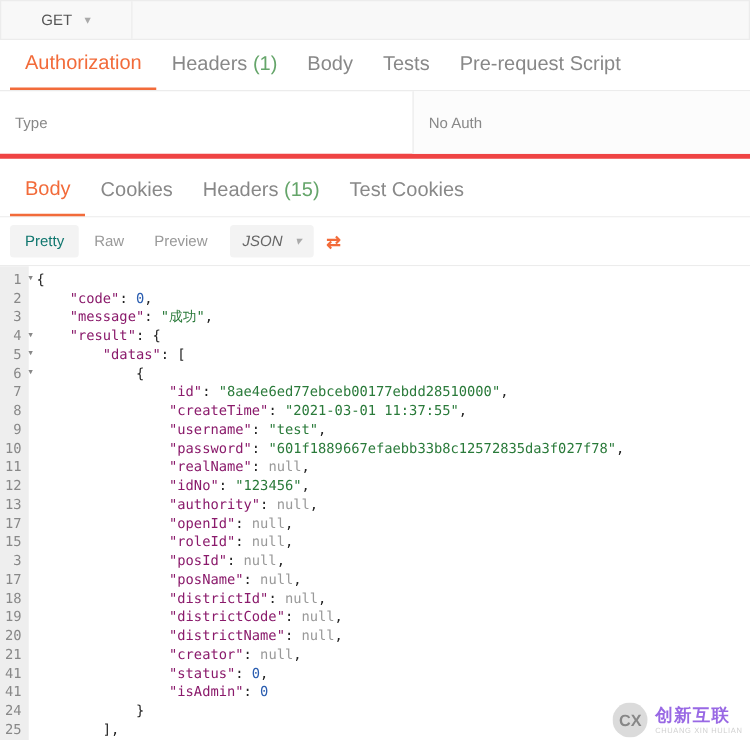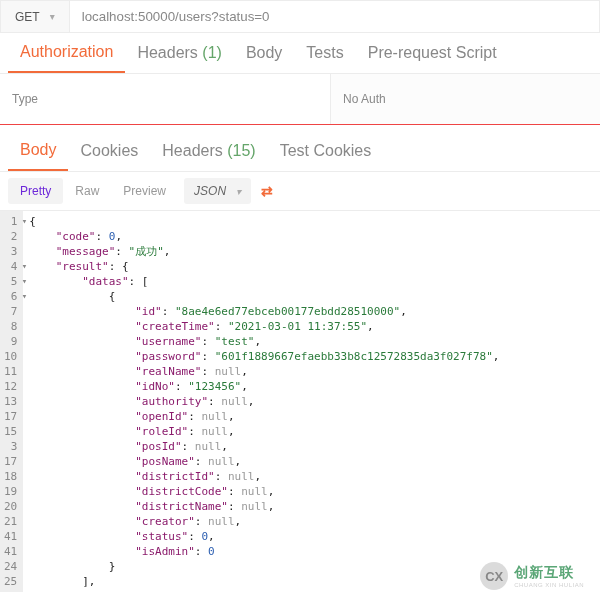--- a/index.html
+++ b/index.html
@@ -1,59 +1,58 @@
 <!DOCTYPE html>
 <html><head>
 <meta charset="utf-8">
 <style>
   * { box-sizing: border-box; margin: 0; padding: 0; }
   body { font-family: "Helvetica Neue", Arial, sans-serif; font-size: 12px; color: #555; background: #fff; width: 600px; }
   .top-bar { display: flex; background: #f8f8f8; border: 1px solid #ececec; }
-  .method-select { display: flex; align-items: center; padding: 8px 14px; border-right: 1px solid #ececec; cursor: pointer; }
+  .method-select { display: flex; align-items: center; padding: 8px 32px; border-right: 1px solid #ececec; cursor: pointer; }
   .method-select span.label { color: #555; font-size: 12px; }
   .chev { margin-left: 10px; color: #aaa; font-size: 10px; }
   .url-input { flex: 1; padding: 8px 12px; color: #888; background: #fff; border: none; }
   .tabs { display: flex; align-items: center; border-bottom: 1px solid #ececec; padding: 0 8px; }
   .tab { padding: 10px 12px; color: #888; font-size: 16px; cursor: pointer; white-space: nowrap; }
   .tab.active { color: #f26b3a; border-bottom: 2px solid #f26b3a; }
   .tab .count { color: #65a56a; }
-  .auth-row { display: flex; border-bottom: 1px solid #ef4444; }
+  .auth-row { display: flex; border-bottom: 4px solid #ef4444; }
   .auth-left { flex: 0 0 55%; padding: 18px 12px; color: #888; }
   .auth-right { flex: 1; padding: 18px 12px; background: #fcfcfc; border-left: 1px solid #ececec; color: #888; }
   .resp-tabs { display: flex; align-items: center; border-bottom: 1px solid #ececec; padding: 6px 8px 0 8px; }
   .view-bar { display: flex; align-items: center; padding: 6px 8px; background: #fff; border-bottom: 1px solid #ececec; }
   .view-btn { padding: 6px 12px; color: #999; font-size: 12px; border-radius: 3px; cursor: pointer; }
-  .view-btn.active { background: #f3f3f3; color: #6d28d9; }
+  .view-btn.active { background: #f3f3f3; color: #0f766e; }
   .json-sel { display:flex; align-items:center; margin-left: 6px; padding: 6px 10px; background:#f3f3f3; border-radius:3px; color:#666; cursor:pointer;font-style:italic;}
   .wrap-icon { margin-left: 10px; color: #f26b3a; font-weight: bold; font-size: 14px; }
   .code-area { display: flex; font-family: Consolas, Menlo, monospace; font-size: 11px; line-height: 15px; background:#fff; }
   .gutter { background: #eee; color: #888; text-align: right; padding: 3px 6px 3px 4px; user-select: none; }
   .gutter .ln { height: 15px; position: relative; }
   .gutter .ln.fold::after { content: "▾"; position:absolute; right:-10px; font-size:9px; color:#888; }
   .code { padding: 3px 6px; white-space: pre; overflow-x:auto; }
   .code .line { height: 15px; }
   .p { color: #222; } 
   .k { color: #8a1a6b; } 
   .s { color: #2a7a3a; } 
   .n { color: #2a5db0; } 
   .x { color: #999; } 
-  .watermark { position: fixed; right: 16px; bottom: 2px; opacity: 0.7; display:flex; align-items:center; gap:6px; }
+  .watermark { position: fixed; right: 6px; bottom: 2px; opacity: 0.7; display:flex; align-items:center; gap:6px; }
   .watermark .wm-circle { width:28px; height:28px; border-radius:50%; background:#ccc; display:flex; align-items:center; justify-content:center; color:#555; font-weight:bold; font-size:13px; }
-  .watermark .wm-text { font-size:14px; color:#15803d; font-weight:bold; letter-spacing:1px; }
+  .watermark .wm-text { font-size:14px; color:#6d28d9; font-weight:bold; letter-spacing:1px; }
   .watermark .wm-sub { font-size:6px; color:#bbb; display:block; letter-spacing:0.5px; }
 </style>
 </head>
 <body>
 
 <div class="top-bar">
   <div class="method-select">
     <span class="label">GET</span>
     <span class="chev">▾</span>
   </div>
-  <input class="url-input" value="localhost:50000/users?status=0" style="">
 </div>
 
 <div class="tabs">
   <div class="tab active">Authorization</div>
   <div class="tab">
     <span>Headers</span>
     <span class="count">(1)</span>
   </div>
   <div class="tab">Body</div>
   <div class="tab">Tests</div>

